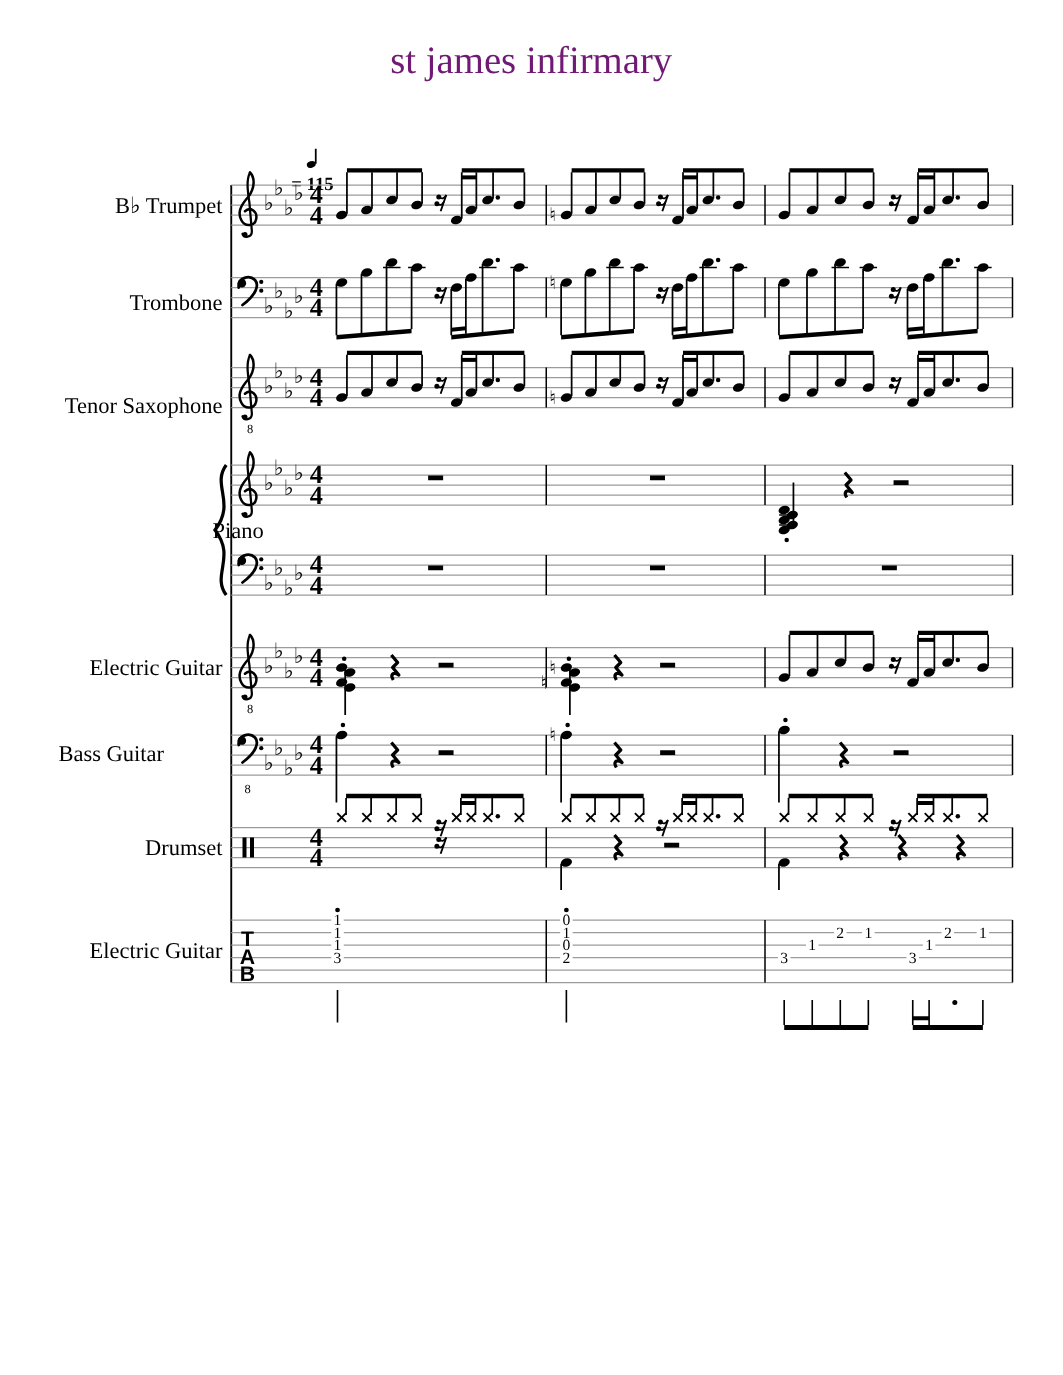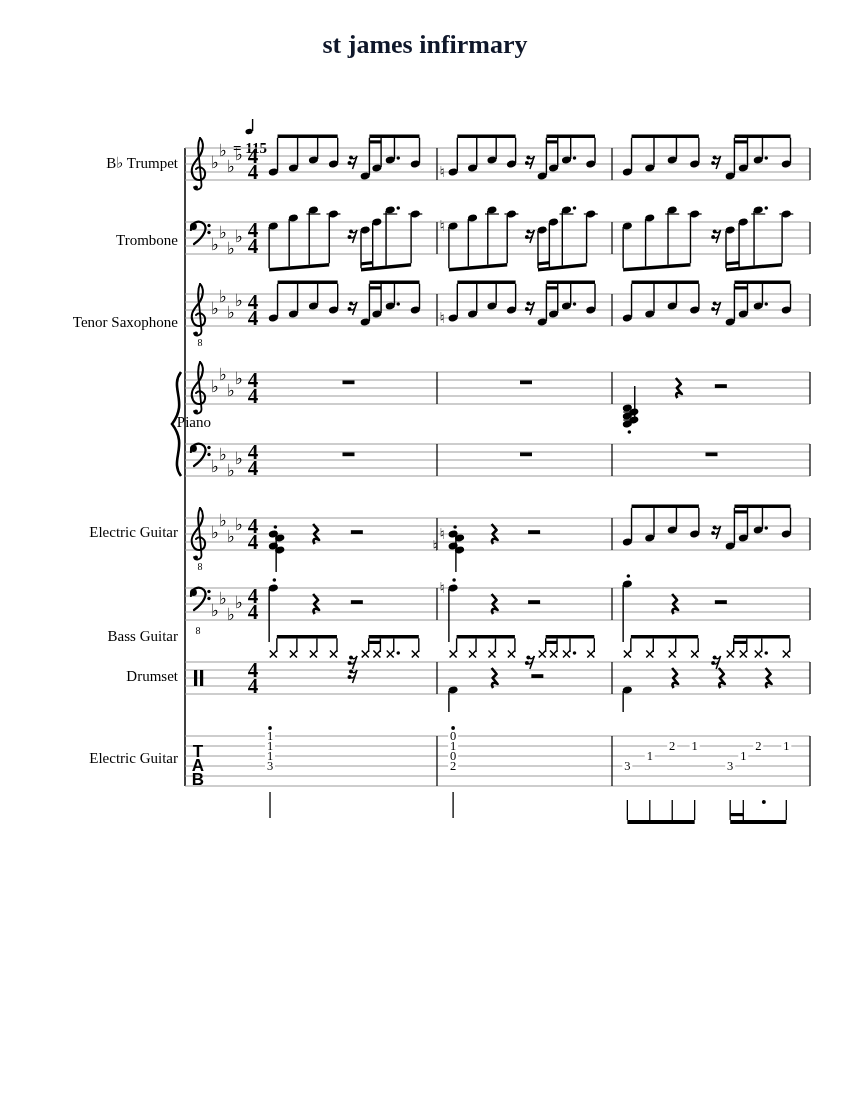--- a/index.html
+++ b/index.html
@@ -1,22 +1,22 @@
 <!DOCTYPE html>
 <html><head>
 <meta charset="utf-8">
 <style>
   html,body{margin:0;padding:0;background:#e8e8e8;}
   #page{position:relative;width:850px;height:1100px;background:#ffffff;margin:0 auto;
         font-family:"Liberation Serif","DejaVu Serif",serif;overflow:hidden;}
   #title{position:absolute;top:30px;left:0;width:850px;text-align:center;
-         font-size:26px;color:#0f172a;font-weight:bold;}
+         font-size:31px;color:#701a75;}
   #tempo{position:absolute;left:233px;top:117px;display:flex;align-items:center;gap:4px;flex-direction:column;}
   #tempo .eq{font-weight:bold;font-size:15px;color:#000;}
-  .inst-label{position:absolute;left:0;width:178px;text-align:right;font-size:15px;color:#000;}
+  .inst-label{position:absolute;left:0;width:178px;text-align:right;font-size:18px;color:#000;}
   svg text{user-select:none;}
 </style>
 </head>
 <body>
 
 <div id="page">
   <div id="title">st james infirmary</div>
   <div id="tempo">
     <svg width="11" height="19">
       <line x1="8.6" y1="2" x2="8.6" y2="14" stroke="#000" stroke-width="1.4"></line>
@@ -739,17 +739,17 @@
         </g>
       </g>
       <path d="M 181,372 C 169,388 189,402 172,424 C 189,446 169,460 181,476" stroke="#000000" stroke-width="2.6" fill="none"></path>
     </svg>
   <div id="labels">
       <div class="inst-label" style="top: 154px;">B♭ Trumpet</div>
       <div class="inst-label" style="top: 232px;">Trombone</div>
       <div class="inst-label" style="top: 314px;">Tenor Saxophone</div>
       <div class="inst-label" style="top: 414px; padding-left: 33px;">Piano</div>
       <div class="inst-label" style="top: 524px;">Electric Guitar</div>
-      <div class="inst-label" style="top: 628px;">Bass Guitar</div>
+      <div class="inst-label" style="top: 593px; text-align: center;">Bass Guitar</div>
       <div class="inst-label" style="top: 668px;">Drumset</div>
       <div class="inst-label" style="top: 750px;">Electric Guitar</div>
     </div>
 </div>
 
 </body></html>

